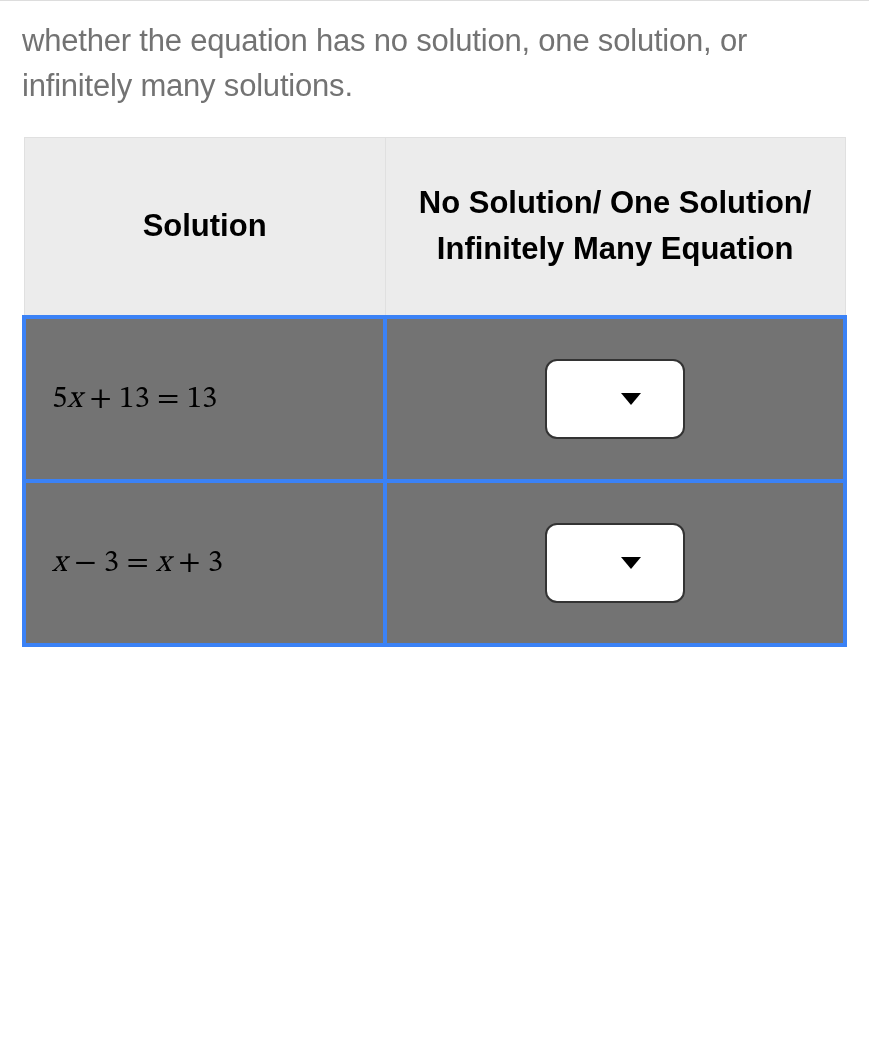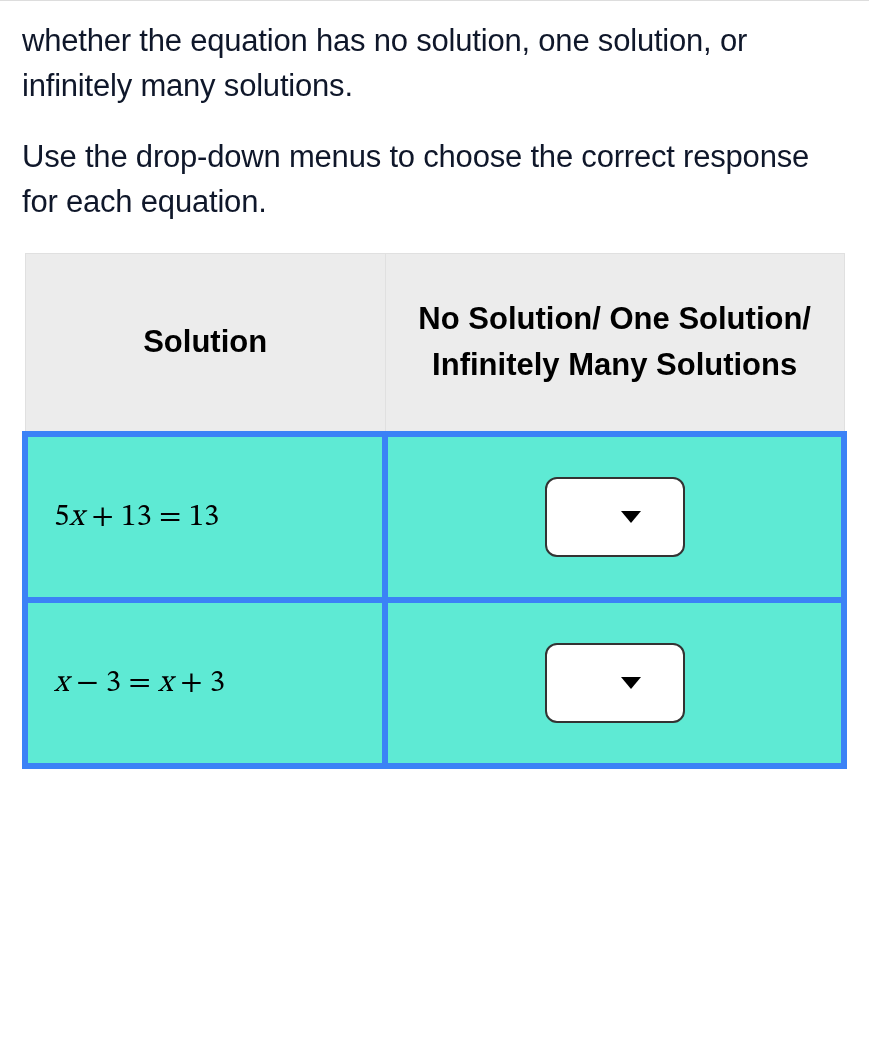--- a/index.html
+++ b/index.html
@@ -16,21 +16,21 @@
     .top-border {
       border-top: 1px solid #ddd;
       width: 100%;
     }
     .content {
       padding: 18px 22px 0 22px;
     }
     .prompt-text {
       font-size: 31px;
       line-height: 1.45;
-      color: #0f172a;
+      color: #737373;
       margin-bottom: 28px;
       letter-spacing: -0.2px;
     }
     .prompt-text p {
       margin-bottom: 26px;
     }
     .table {
       width: 100%;
       border-collapse: collapse;
       table-layout: fixed;
@@ -45,25 +45,25 @@
       vertical-align: middle;
       line-height: 1.5;
     }
     .table th:first-child {
       width: 44%;
     }
     .table th:last-child {
       width: 56%;
     }
     .table td {
-      border: 6px solid #3b82f6;
+      border: 4px solid #3b82f6;
       padding: 40px 26px;
       font-size: 31px;
       vertical-align: middle;
-      background: #5eead4;
+      background: #737373;
     }
     .eq-cell {
       font-family: "Cambria Math", "STIX Two Math", "Latin Modern Math", serif;
       font-size: 32px;
       white-space: nowrap;
     }
     .eq-var {
       font-style: italic;
     }
     .dropdown-cell {
@@ -93,28 +93,27 @@
   </style>
 </head>
 <body>
 
 <div class="top-border"></div>
 
 <div class="content">
 
   <div class="prompt-text">
     <p>whether the equation has no solution, one solution, or infinitely many solutions.</p>
-    <p>Use the drop-down menus to choose the correct response for each equation.</p>
   </div>
 
   <table class="table">
     <thead>
       <tr>
         <th>Solution</th>
-        <th>No Solution/ One Solution/ Infinitely Many Solutions</th>
+        <th>No Solution/ One Solution/ Infinitely Many Equation</th>
       </tr>
     </thead>
     <tbody>
       <tr>
         <td class="eq-cell">
           <span>5<span class="eq-var">x</span> + 13 = 13</span>
         </td>
         <td class="dropdown-cell">
           <div class="dropdown">
             <span></span>

